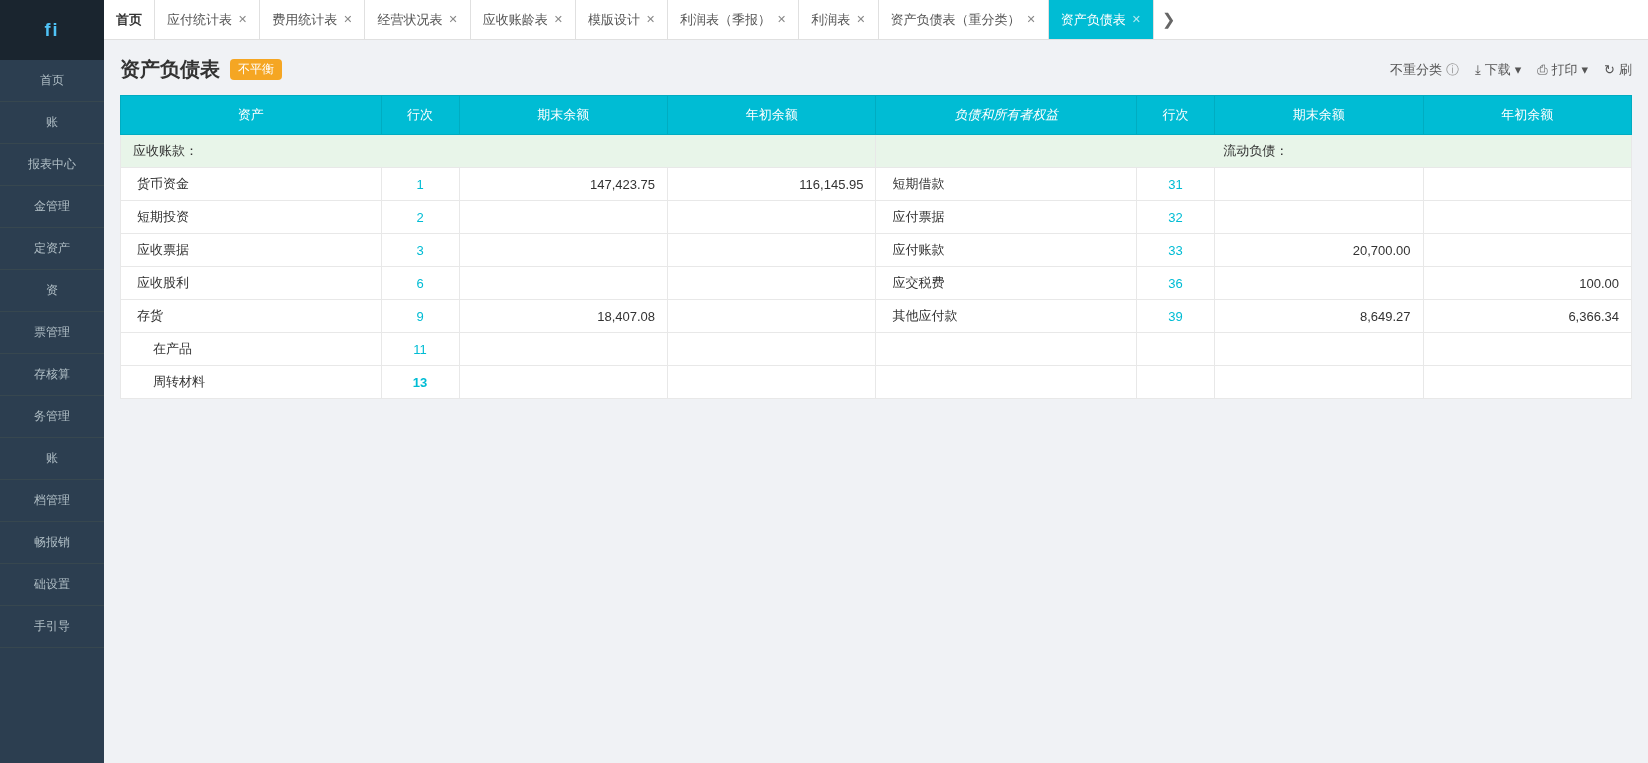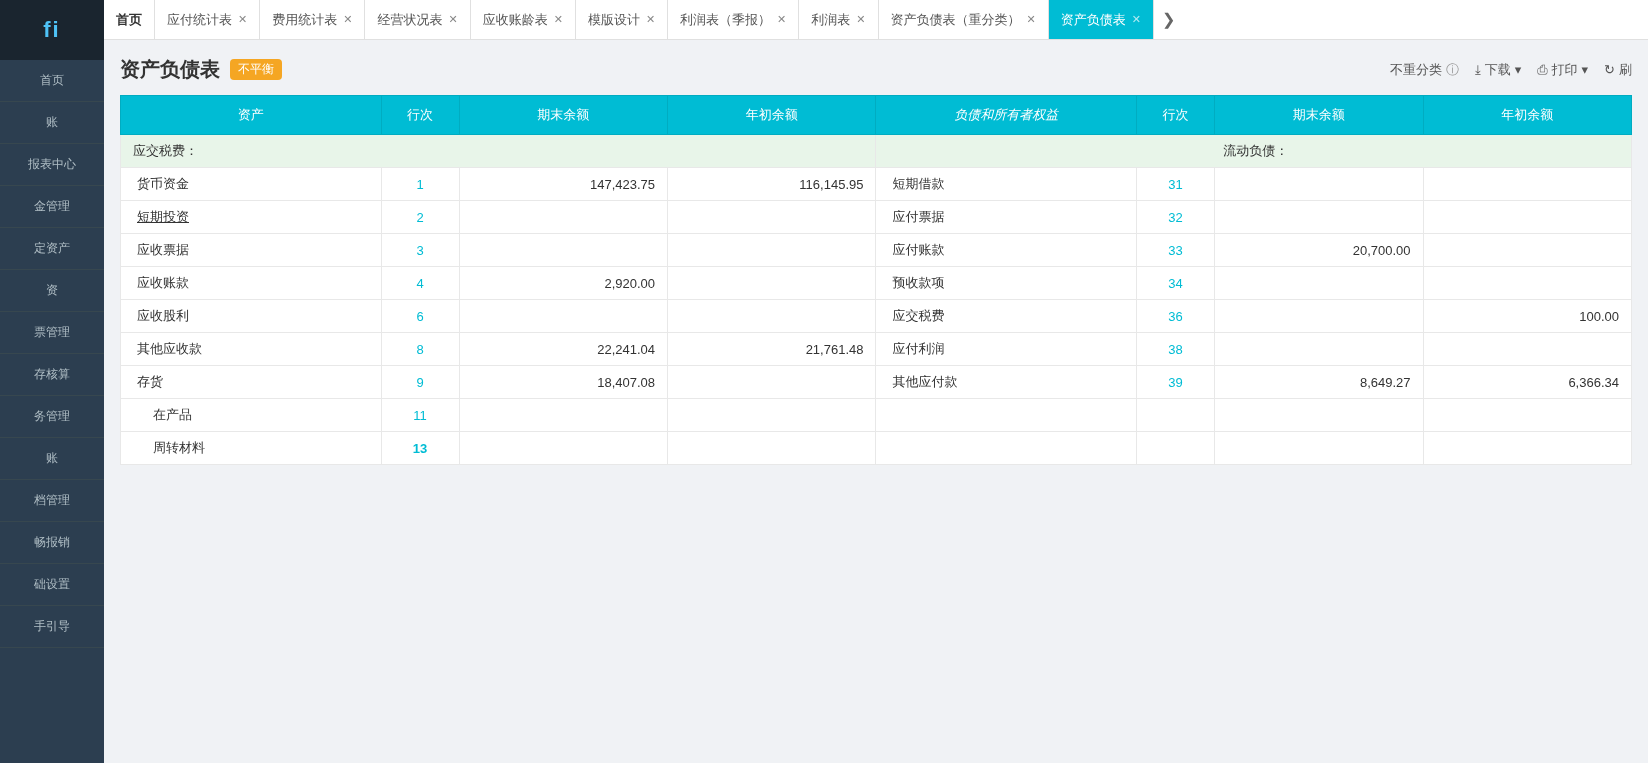--- a/index.html
+++ b/index.html
@@ -13,21 +13,21 @@
       flex-shrink: 0;
       display: flex;
       flex-direction: column;
     }
     .sidebar-logo {
       height: 60px;
       background: #1a252f;
       display: flex;
       align-items: center;
       justify-content: center;
-      font-size: 22px;
+      font-size: 18px;
       font-weight: bold;
       color: #4fc3f7;
       letter-spacing: 2px;
     }
     .sidebar-item {
       padding: 12px 8px;
       text-align: center;
       font-size: 12px;
       color: #b0bec5;
       cursor: pointer;
@@ -282,82 +282,62 @@
           <th style="width:160px;">期末余额</th>
           <th style="width:160px;">年初余额</th>
           <th style="width:200px;font-style:italic;">负债和所有者权益</th>
           <th style="width:60px;">行次</th>
           <th style="width:160px;">期末余额</th>
           <th style="width:160px;">年初余额</th>
         </tr>
       </thead>
       <tbody id="table-body">
       <tr class="category-row">
-      <td colspan="4" style="padding-left:12px;">应交税费：</td>
+      <td colspan="4" style="padding-left:12px;">应收账款：</td>
       <td colspan="4" style="padding-left:12px;">流动负债：</td>
     </tr>
           <tr>
       <td style="padding-left:16px;">货币资金</td>
       <td style="text-align:center; color:#00bcd4;">1</td>
       <td class="number-cell">147,423.75</td>
       <td class="number-cell">116,145.95</td>
       <td style="padding-left:16px;">短期借款</td>
       <td style="text-align:center; color:#00bcd4;">31</td>
       <td class="number-cell"></td>
       <td class="number-cell"></td>
     </tr>
           <tr>
-      <td style="padding-left:16px;text-decoration:underline;">短期投资</td>
+      <td style="padding-left:16px;">短期投资</td>
       <td style="text-align:center; color:#00bcd4;">2</td>
       <td class="number-cell"></td>
       <td class="number-cell"></td>
       <td style="padding-left:16px;">应付票据</td>
       <td style="text-align:center; color:#00bcd4;">32</td>
       <td class="number-cell"></td>
       <td class="number-cell"></td>
     </tr>
           <tr>
       <td style="padding-left:16px;">应收票据</td>
       <td style="text-align:center; color:#00bcd4;">3</td>
       <td class="number-cell"></td>
       <td class="number-cell"></td>
       <td style="padding-left:16px;">应付账款</td>
       <td style="text-align:center; color:#00bcd4;">33</td>
       <td class="number-cell">20,700.00</td>
       <td class="number-cell"></td>
     </tr>
           <tr>
-      <td style="padding-left:16px;">应收账款</td>
-      <td style="text-align:center; color:#00bcd4;">4</td>
-      <td class="number-cell">2,920.00</td>
-      <td class="number-cell"></td>
-      <td style="padding-left:16px;">预收款项</td>
-      <td style="text-align:center; color:#00bcd4;">34</td>
-      <td class="number-cell"></td>
-      <td class="number-cell"></td>
-    </tr>
-          <tr>
       <td style="padding-left:16px;">应收股利</td>
       <td style="text-align:center; color:#00bcd4;">6</td>
       <td class="number-cell"></td>
       <td class="number-cell"></td>
       <td style="padding-left:16px;">应交税费</td>
       <td style="text-align:center; color:#00bcd4;">36</td>
       <td class="number-cell"></td>
       <td class="number-cell">100.00</td>
-    </tr>
-          <tr>
-      <td style="padding-left:16px;">其他应收款</td>
-      <td style="text-align:center; color:#00bcd4;">8</td>
-      <td class="number-cell">22,241.04</td>
-      <td class="number-cell">21,761.48</td>
-      <td style="padding-left:16px;">应付利润</td>
-      <td style="text-align:center; color:#00bcd4;">38</td>
-      <td class="number-cell"></td>
-      <td class="number-cell"></td>
     </tr>
           <tr>
       <td style="padding-left:16px;font-family:Liberation Serif, serif;">存货</td>
       <td style="text-align:center; color:#00bcd4;">9</td>
       <td class="number-cell">18,407.08</td>
       <td class="number-cell"></td>
       <td style="padding-left:16px;">其他应付款</td>
       <td style="text-align:center; color:#00bcd4;">39</td>
       <td class="number-cell">8,649.27</td>
       <td class="number-cell">6,366.34</td>

